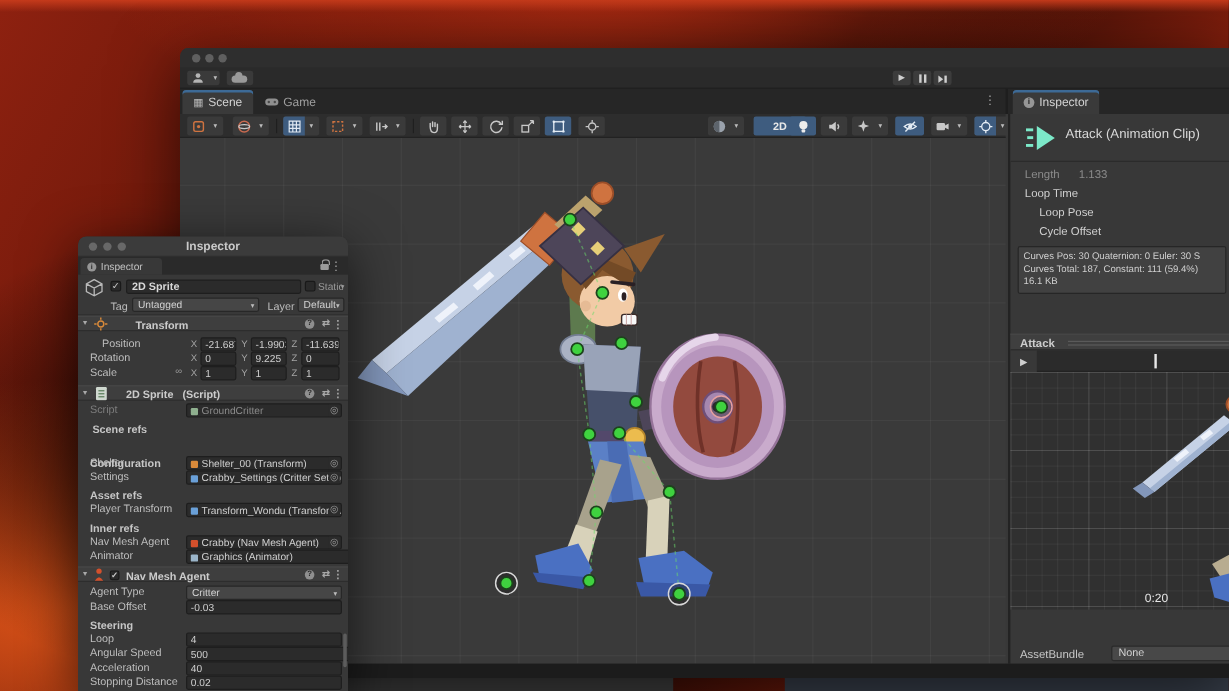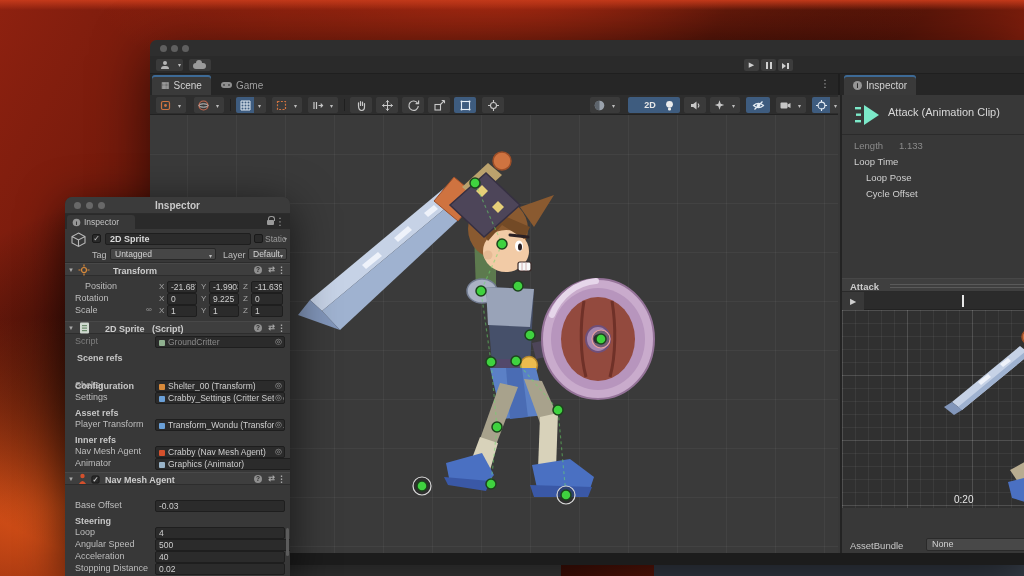--- a/index.html
+++ b/index.html
@@ -455,20 +455,25 @@
     </div>
     <div class="rrow" style="top:61px">
       <span class="rl">Loop Time</span>
     </div>
     <div class="rrow" style="top:77px">
       <span class="rl ind">Loop Pose</span>
     </div>
     <div class="rrow" style="top:93px">
       <span class="rl ind">Cycle Offset</span>
     </div>
+    <div class="infobox">
+      <div>Curves Pos: 30 Quaternion: 0 Euler: 30 S</div>
+      <div>Curves Total: 187, Constant: 111 (59.4%)</div>
+      <div>16.1 KB</div>
+    </div>
     <div class="pvhead">
       <span class="t">Attack</span>
       <span class="grab"></span>
     </div>
     <div class="playrow">
       <span class="pvplay">
           <span>▶</span>
         </span>
       <span class="playhead"></span>
     </div>
@@ -621,20 +626,24 @@
     <svg width="11" height="12" style="position:absolute;left:12px;top:0px">
       <circle cx="5.5" cy="3" r="2.2" fill="#d4502c"></circle>
       <path d="M2,11 Q5.5,5 9,11 Z" fill="#d4502c"></path>
     </svg>
     <span class="cb" style="left:26px;top:2px;transform:scale(.9)">✓</span>
     <span style="position:absolute;left:40px;top:2px">Nav Mesh Agent</span>
     <span class="qic"></span>
     <span class="preset">⇄</span>
     <span class="kebab hkebab">⋮</span>
   </div>
+  <div class="frow" style="top:291px">
+    <span class="flab" style="left:10px">Agent Type</span>
+    <span class="dd" style="left:90px;top:0;width:130px"><span>Critter</span><span class="ddc">▾</span></span>
+  </div>
   <div class="frow" style="top:303px">
     <span class="flab" style="left:10px">Base Offset</span>
     <span class="fld" style="left:90px;width:130px">-0.03</span>
   </div>
   <div class="frow" style="top:319px">
     <span class="flab fbold" style="left:10px">Steering</span>
   </div>
   <div class="frow" style="top:330px">
     <span class="flab" style="left:10px">Loop</span>
     <span class="fld" style="left:90px;width:130px">4</span>

